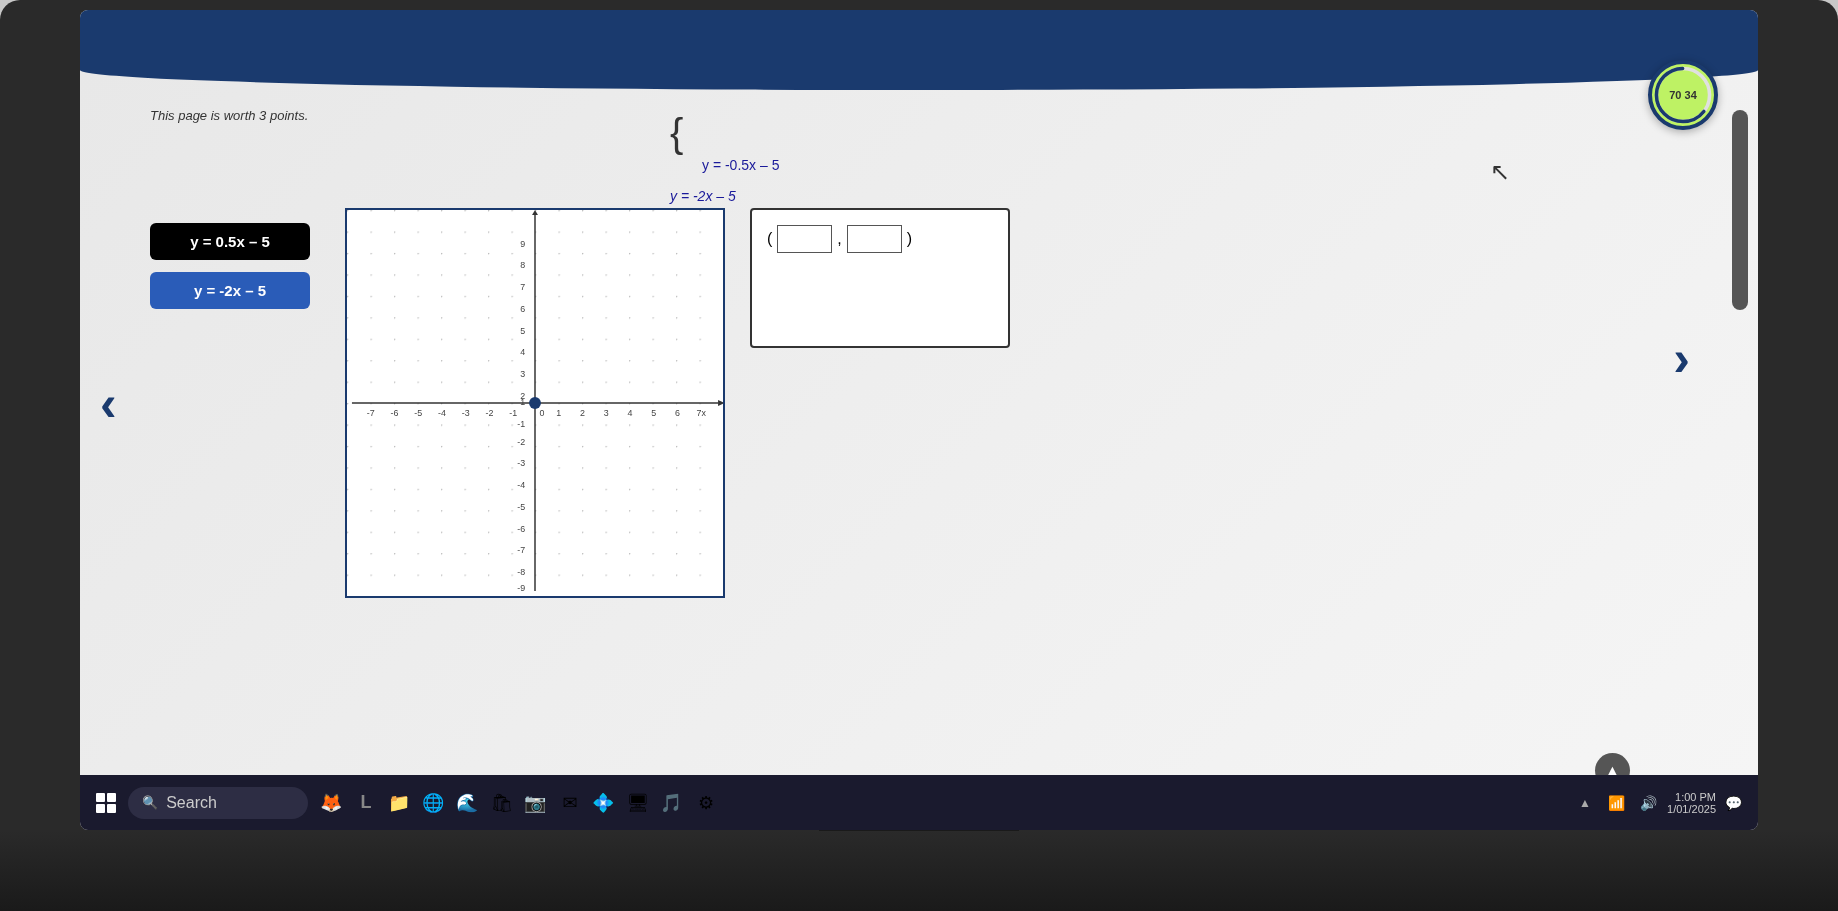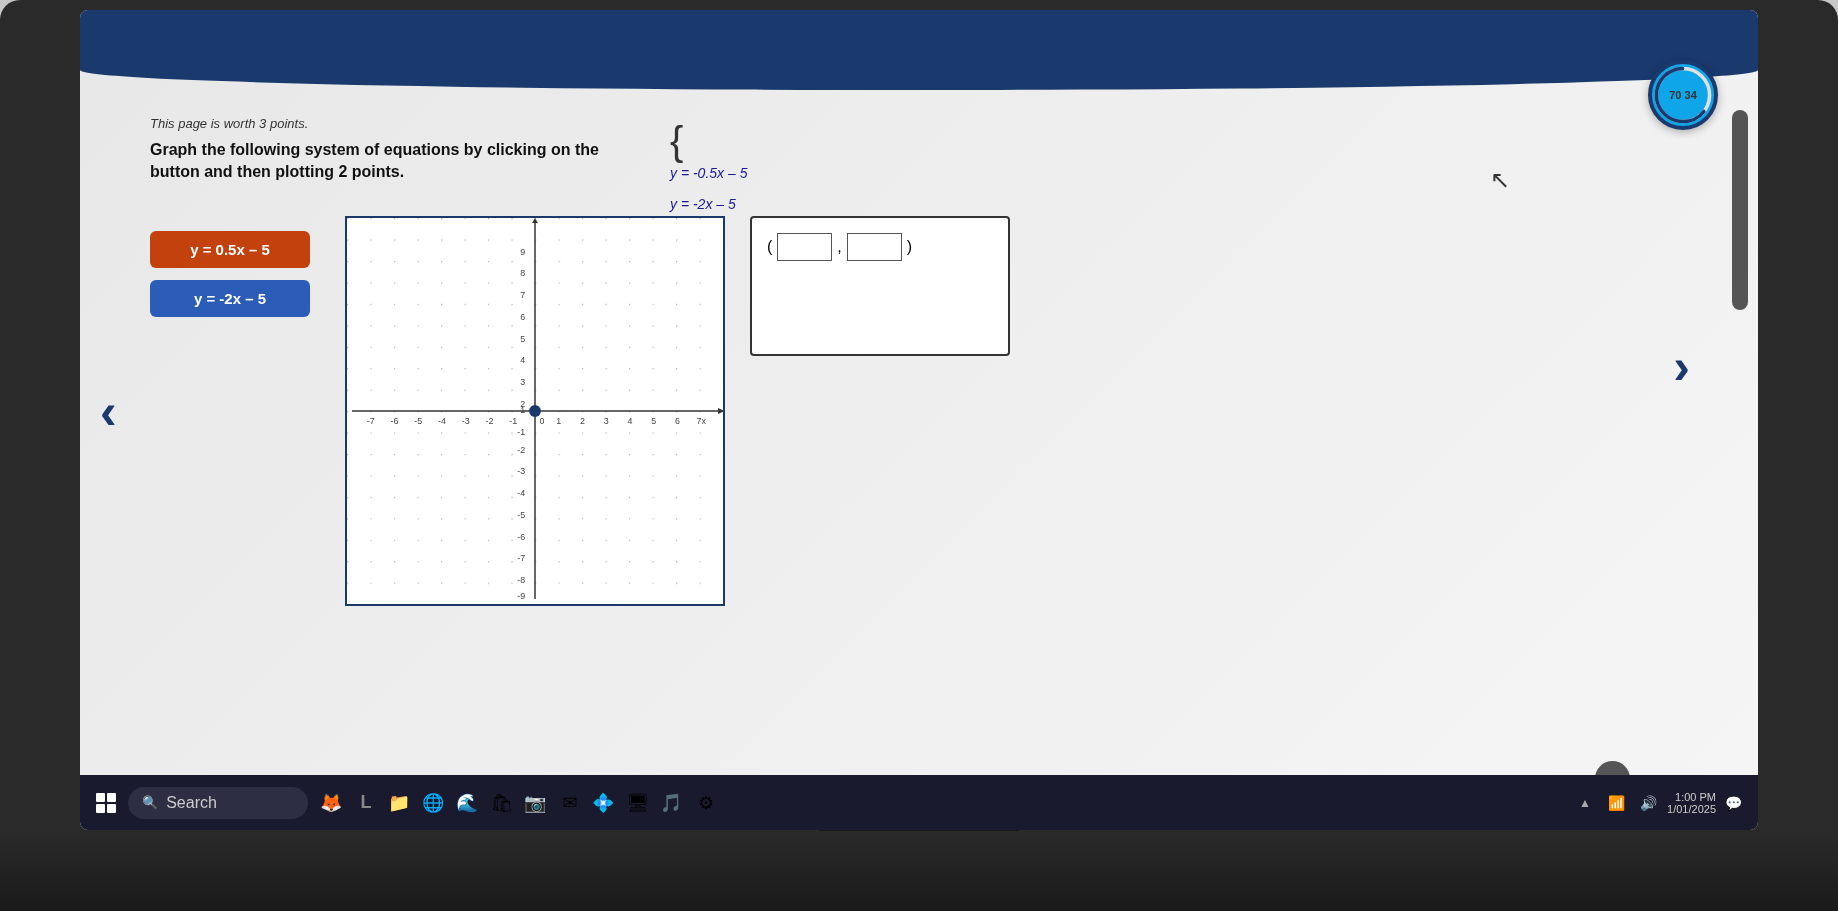--- a/index.html
+++ b/index.html
@@ -57,21 +57,21 @@
       border-radius: 0 0 50% 50%;
     }
 
     
     .timer-circle {
       position: absolute;
       top: 50px;
       right: 40px;
       width: 70px;
       height: 70px;
-      background: #0ea5e9;
+      background: #bef264;
       border-radius: 50%;
       border: 4px solid #1a3a6e;
       display: flex;
       align-items: center;
       justify-content: center;
       font-size: 14px;
       font-weight: bold;
       color: #333;
       z-index: 20;
       box-shadow: 0 2px 8px rgba(0,0,0,0.3);
@@ -81,21 +81,21 @@
       position: absolute;
       top: 0;
       left: 0;
       width: 100%;
       height: 100%;
     }
 
     
     .content {
       position: absolute;
-      top: 76px;
+      top: 68px;
       left: 50px;
       width: 1580px;
       height: 650px;
     }
 
     
     .instructions {
       position: absolute;
       top: 30px;
       left: 20px;
@@ -170,21 +170,21 @@
       border: none;
       color: white;
       font-size: 15px;
       font-weight: bold;
       cursor: pointer;
       min-width: 160px;
       text-align: center;
     }
 
     .eq-btn-1 {
-      background: #c2410c;
+      background: #000000;
     }
 
     .eq-btn-2 {
       background: #2a5cb8;
     }
 
     
     .graph-container {
       position: absolute;
       top: 130px;
@@ -402,27 +402,26 @@
         <circle cx="35" cy="35" r="30" fill="none" stroke="#e0e0e0" stroke-width="4"></circle>
         <circle cx="35" cy="35" r="30" fill="none" stroke="#1a3a6e" stroke-width="4" stroke-dasharray="120 188" stroke-dashoffset="-20" stroke-linecap="round"></circle>
       </svg>
       <span style="font-size:11px;font-weight:bold;color:#333;position:relative;z-index:1;">70  34</span>
     </div>
 
     <div class="content">
 
       <div class="instructions">
         <p class="points-text">This page is worth 3 points.</p>
-        <p class="instruction-text">Graph the following system of equations by clicking on the button and then plotting 2 points.</p>
       </div>
 
       <div class="equations-box">
         <span class="brace">{</span>
         <span>
-          <span style="display:block; font-size:14px; margin-bottom:6px; color:#1a1a9a; font-style:italic;">y = -0.5x – 5</span>
+          <span style="display:block; font-size:14px; margin-bottom:6px; color:#1a1a9a; margin-left:32px;">y = -0.5x – 5</span>
           <span style="display:block; font-size:14px; color:#1a1a9a; font-style:italic;">y = -2x – 5</span>
         </span>
       </div>
 
       <div class="cursor-arrow">↖</div>
 
       <div class="nav-arrow nav-arrow-left">
         <span>‹</span>
       </div>
 

